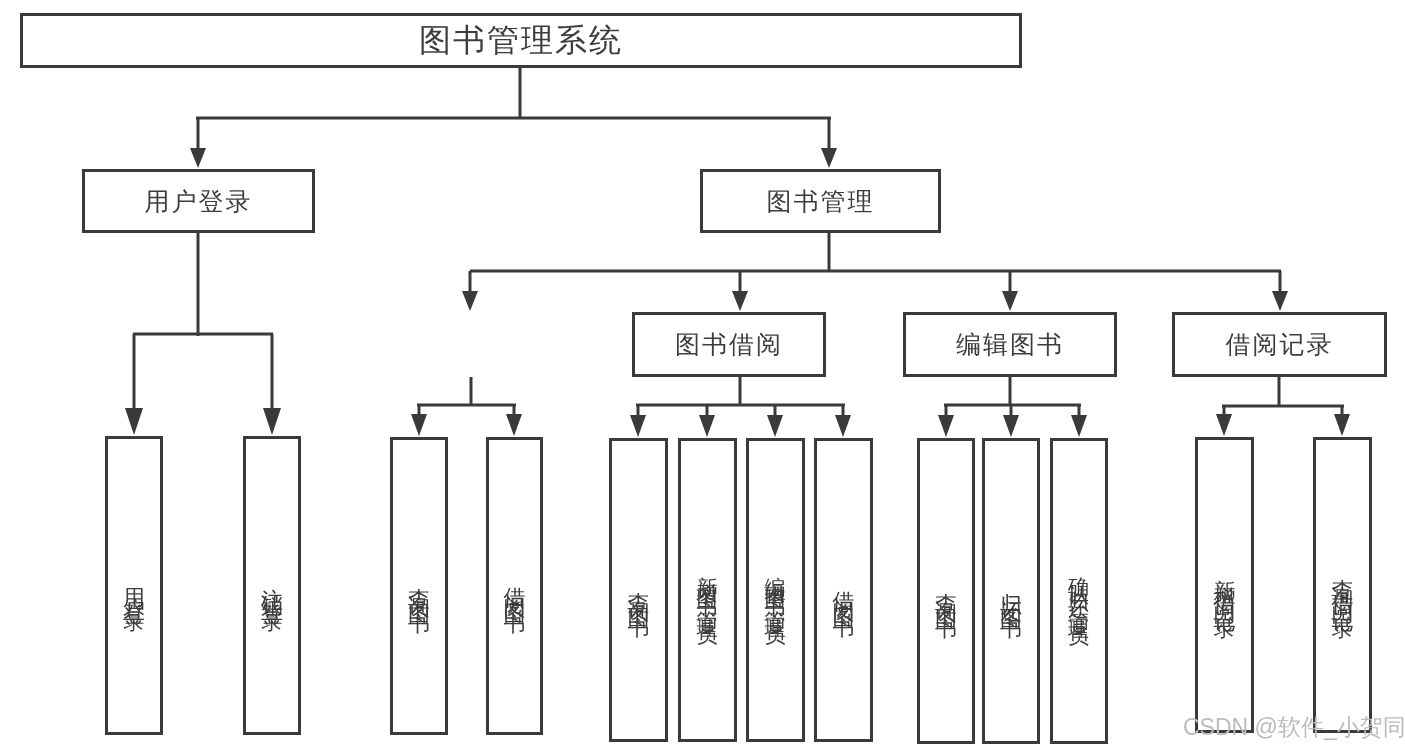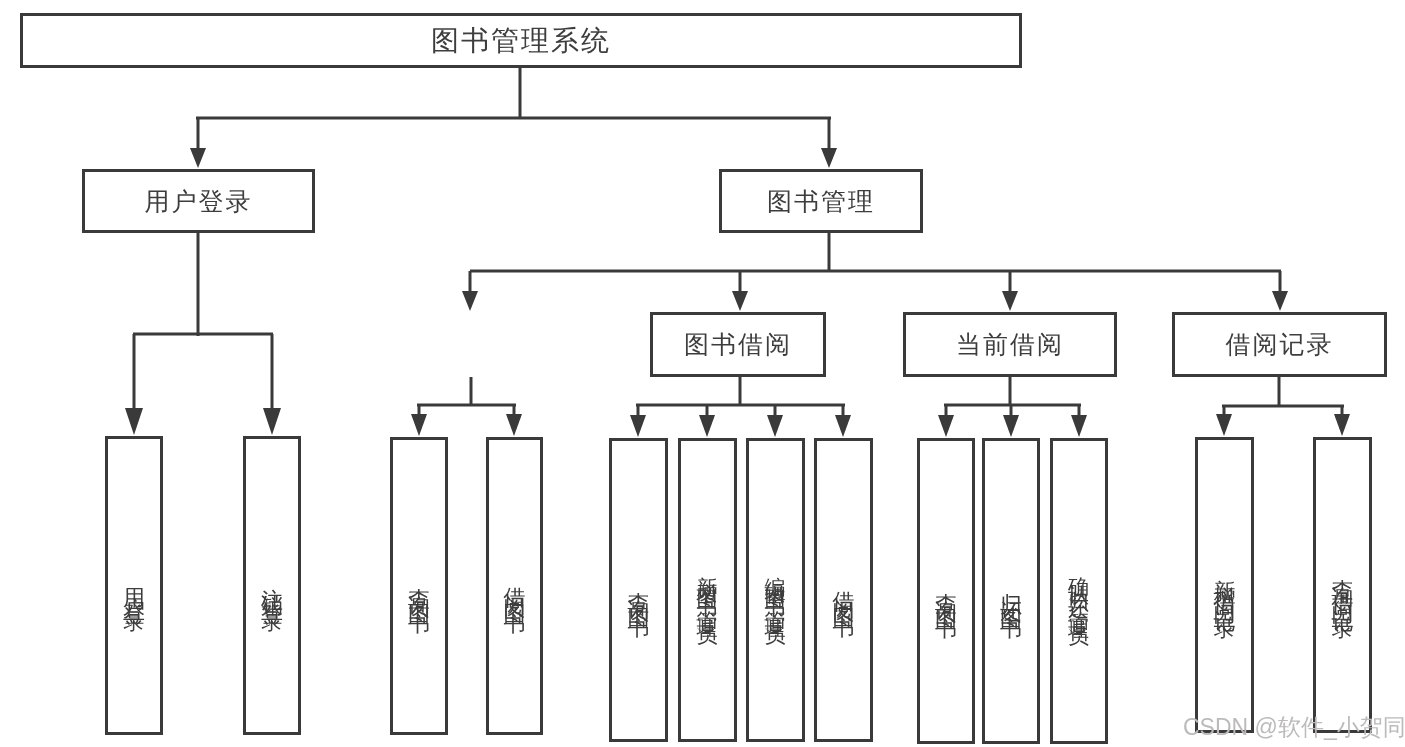--- a/index.html
+++ b/index.html
@@ -25,21 +25,21 @@
     align-items: center;
     justify-content: center;
     color: #3d3d3d;
   }
   .node.h .lbl {
     font-size: 25px;
     font-weight: 500;
     letter-spacing: 2px;
     white-space: nowrap;
   }
-  .node.root .lbl { font-size: 28px; }
+  .node.root .lbl { font-size: 32px; }
   .node.v .lbl {
     writing-mode: vertical-rl;
     text-orientation: upright;
     font-size: 22px;
     font-weight: 500;
     letter-spacing: 8px;
     line-height: 1;
     white-space: nowrap;
   }
   .node.v.long .lbl { letter-spacing: 7px; font-size: 21px; }
@@ -127,29 +127,29 @@
     </g>
   </svg>
 
   <div class="node h root" style="left:20px;top:13px;width:1002px;height:55px">
     <span class="lbl">图书管理系统</span>
   </div>
 
   <div class="node h" style="left:82px;top:169px;width:233px;height:64px">
     <span class="lbl">用户登录</span>
   </div>
-  <div class="node h" style="left:719px;top:169px;width:204px;height:64px">
+  <div class="node h" style="left:700px;top:169px;width:241px;height:64px">
     <span class="lbl">图书管理</span>
   </div>
 
-  <div class="node h" style="left:650px;top:312px;width:176px;height:65px">
+  <div class="node h" style="left:632px;top:312px;width:194px;height:65px">
     <span class="lbl">图书借阅</span>
   </div>
   <div class="node h" style="left:903px;top:312px;width:214px;height:65px">
-    <span class="lbl">当前借阅</span>
+    <span class="lbl">编辑图书</span>
   </div>
   <div class="node h" style="left:1172px;top:312px;width:215px;height:65px">
     <span class="lbl">借阅记录</span>
   </div>
 
   <div class="node v" style="left:105px;top:436px;width:58px;height:299px">
     <span class="lbl">用户登录</span>
   </div>
   <div class="node v" style="left:243px;top:436px;width:58px;height:299px">
     <span class="lbl">注销登录</span>

